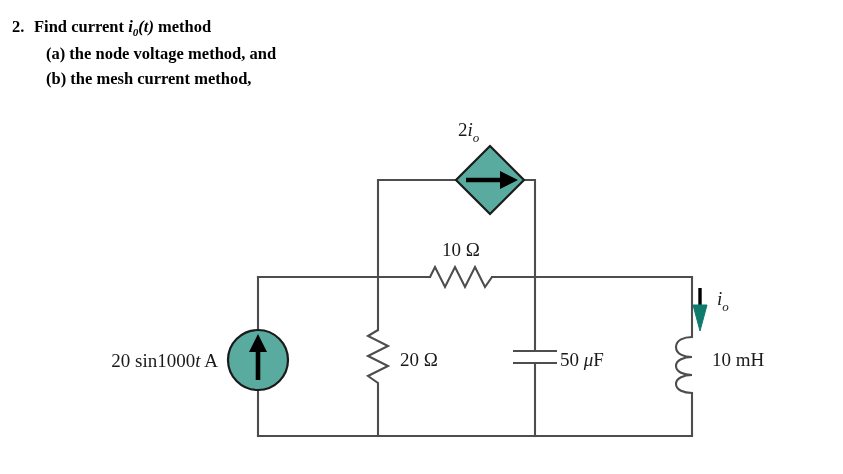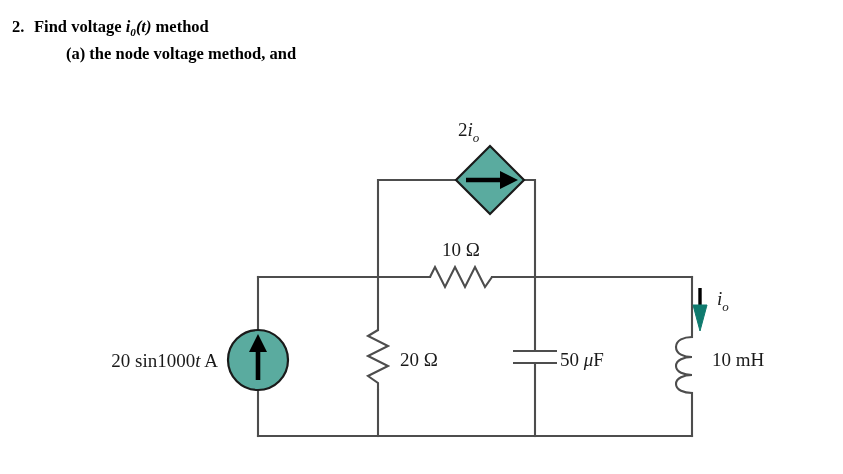--- a/index.html
+++ b/index.html
@@ -41,21 +41,21 @@
     width: 34px;
     text-align: left;
     padding-left: 12px;
     box-sizing: border-box;
     flex: 0 0 34px;
   }
   .prob-text {
     white-space: pre;
   }
   .prob-sub {
-    padding-left: 66px;
+    padding-left: 46px;
   }
   .ital { font-style: italic; }
   .sub {
     font-size: 0.68em;
     vertical-align: sub;
     font-style: italic;
   }
   
   #circuit {
     position: absolute;
@@ -88,24 +88,27 @@
   }
 </style>
 </head>
 <body>
 
 <div id="page">
 
   <div class="problem">
     <div class="prob-row">
       <span class="prob-num">2.</span>
-      <span class="prob-text"><span>Find voltage </span><span class="ital">i</span><span class="sub">0</span><span class="ital">(t)</span><span> method</span></span>
+      <span class="prob-text"><span>Find current </span><span class="ital">i</span><span class="sub">0</span><span class="ital">(t)</span><span> method</span></span>
     </div>
     <div class="prob-row">
       <span class="prob-sub">(a) the node voltage method, and</span>
+    </div>
+    <div class="prob-row">
+      <span class="prob-sub">(b) the mesh current method,</span>
     </div>
   </div>
 
   <svg id="circuit" width="843" height="474" viewBox="0 0 843 474">
 
     <path class="wire" d="M 258 277 L 258 330"></path>
     <path class="wire" d="M 258 390 L 258 436"></path>
 
     <path class="wire" d="M 258 277 L 430 277"></path>
     <path class="wire" d="M 492 277 L 692 277"></path>

